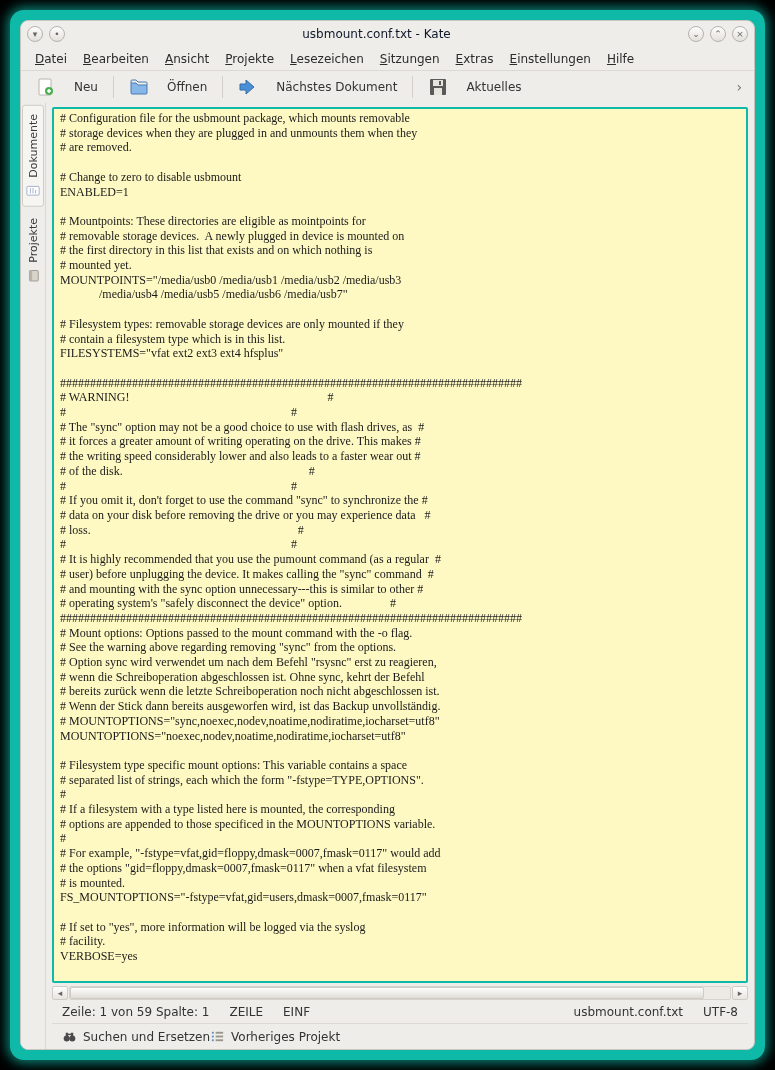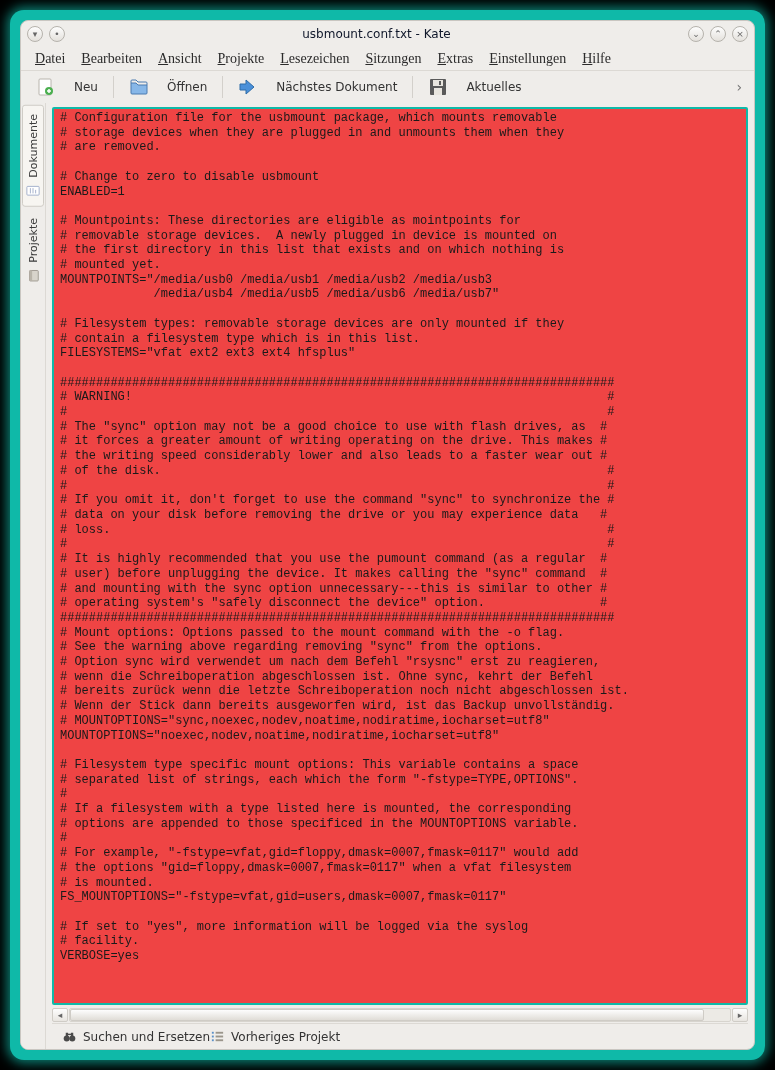--- a/index.html
+++ b/index.html
@@ -55,24 +55,23 @@
   .menubar {
     height: 24px;
     display: flex;
     align-items: center;
     padding: 0 8px;
     gap: 4px;
     border-bottom: 1px solid #dcd9d4;
   }
   .menubar .menu-item {
     padding: 2px 6px;
-    font-size: 14px;
+    font-size: 12px;
     color: #2b2b2b;
     cursor: default;
-    font-family: Liberation Serif, serif;
   }
   .menubar .menu-item u { text-decoration: underline; }
   .toolbar {
     height: 32px;
     display: flex;
     align-items: center;
     padding: 0 6px;
     gap: 2px;
   }
   .toolbar .tbtn {
@@ -132,22 +131,22 @@
   .editor-border {
     flex: 1;
     background: #0fb9a8;
     padding: 2px;
     border-radius: 2px;
     display:flex;
     min-height:0;
   }
   .editor {
     flex:1;
-    background: #ef4444;
-    font-family: Liberation Mono, monospace;
+    background: #fef9c3;
+    font-family: Liberation Serif, serif;
     font-size: 12px;
     line-height: 14.7px;
     color: #1a1a1a;
     padding: 2px 4px 2px 6px;
     white-space: pre;
     overflow: hidden;
   }
   .hscroll{
     height:16px;
     display:flex;
@@ -341,20 +340,28 @@
 </div>
         </div>
         <div class="hscroll">
           <div class="arrow">◂</div>
           <div class="track">
             <div class="thumb"></div>
           </div>
           <div class="arrow">▸</div>
         </div>
 
+        <div class="statusbar">
+          <span>Zeile: 1 von 59 Spalte: 1</span>
+          <span>ZEILE</span>
+          <span>EINF</span>
+          <span class="sp"></span>
+          <span>usbmount.conf.txt</span>
+          <span>UTF-8</span>
+        </div>
 
         <div class="bottombar">
           <div class="bitem">
             <span class="ico-small">
               <svg viewBox="0 0 16 16">
                   <circle cx="5" cy="10" r="3.2" fill="#4a4a4a"></circle>
                   <circle cx="11" cy="10" r="3.2" fill="#4a4a4a"></circle>
                   <rect x="4" y="4" width="2.5" height="4" fill="#4a4a4a"></rect>
                   <rect x="9.5" y="4" width="2.5" height="4" fill="#4a4a4a"></rect>
                   <rect x="6" y="5" width="4" height="1.5" fill="#4a4a4a"></rect>

